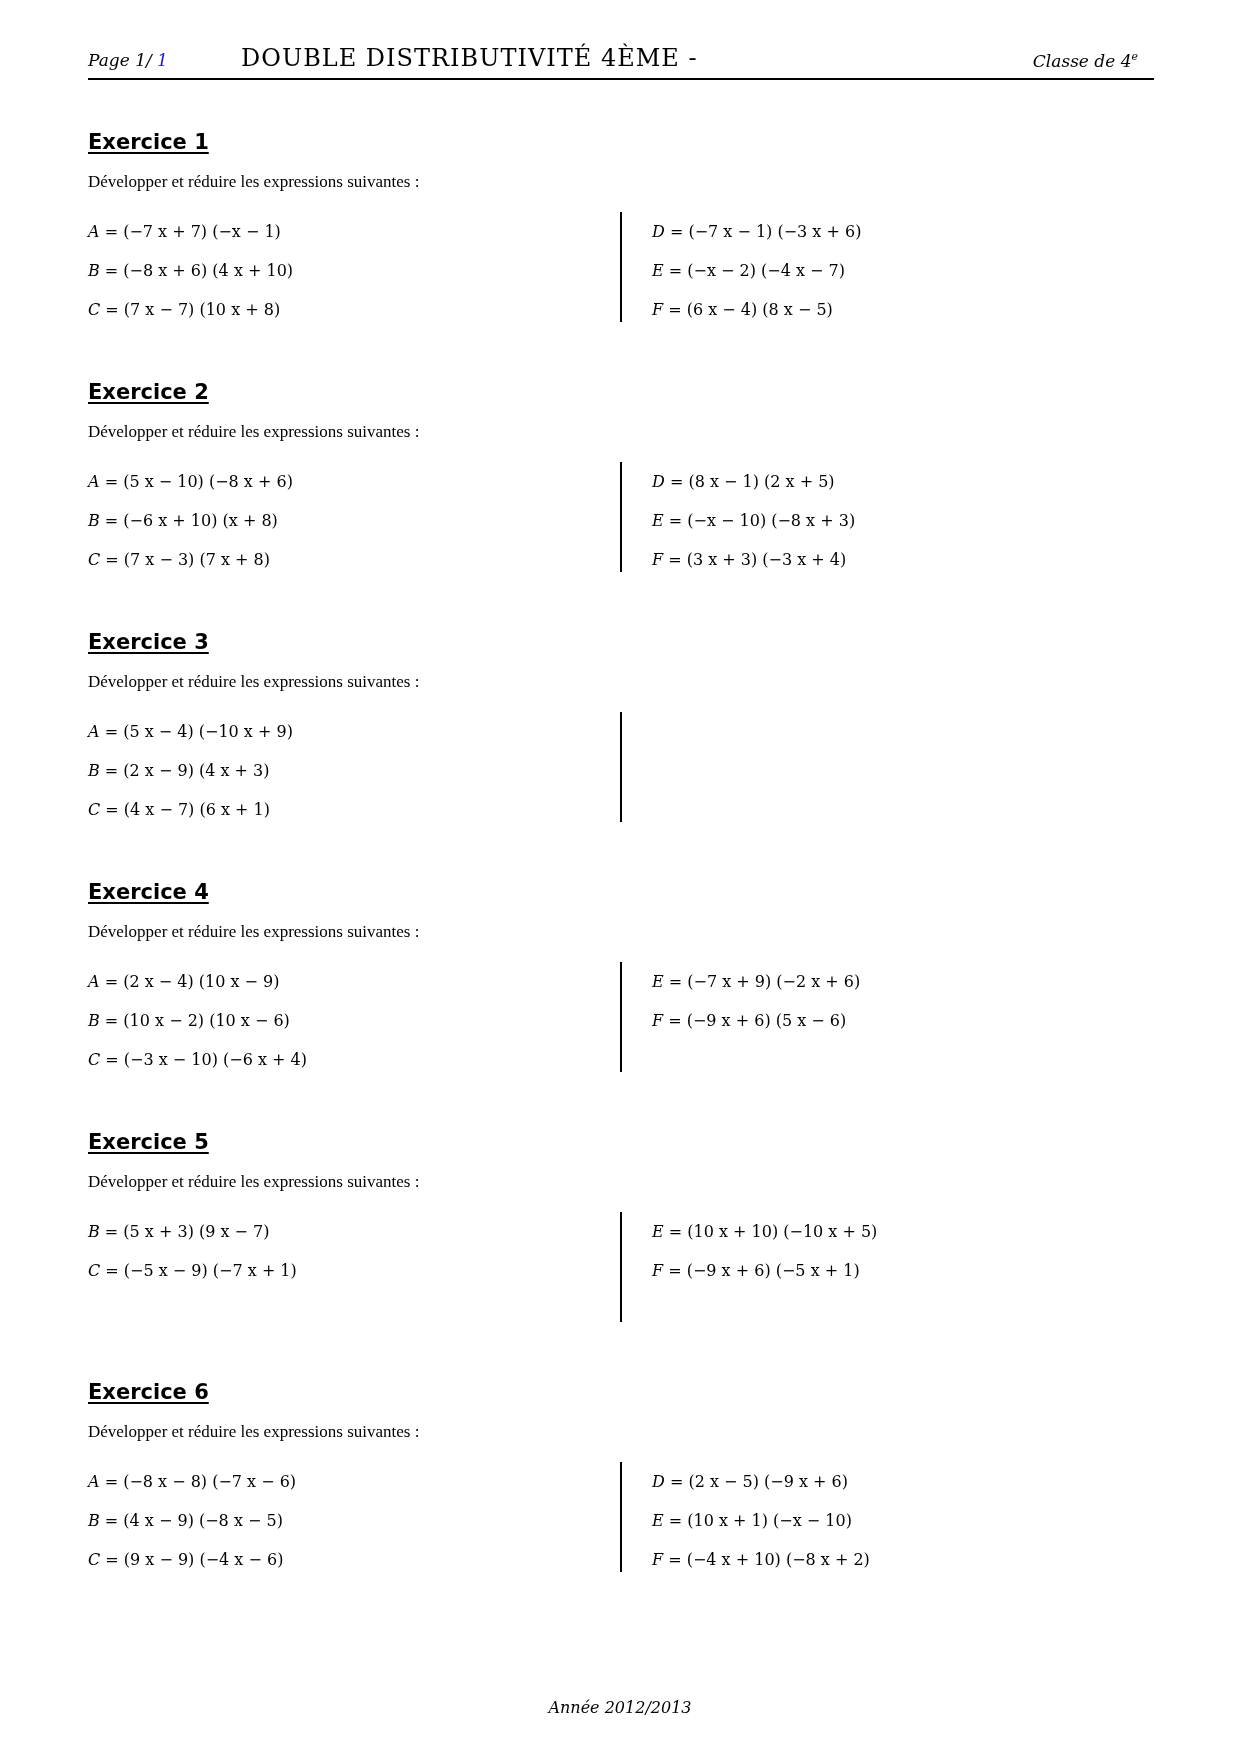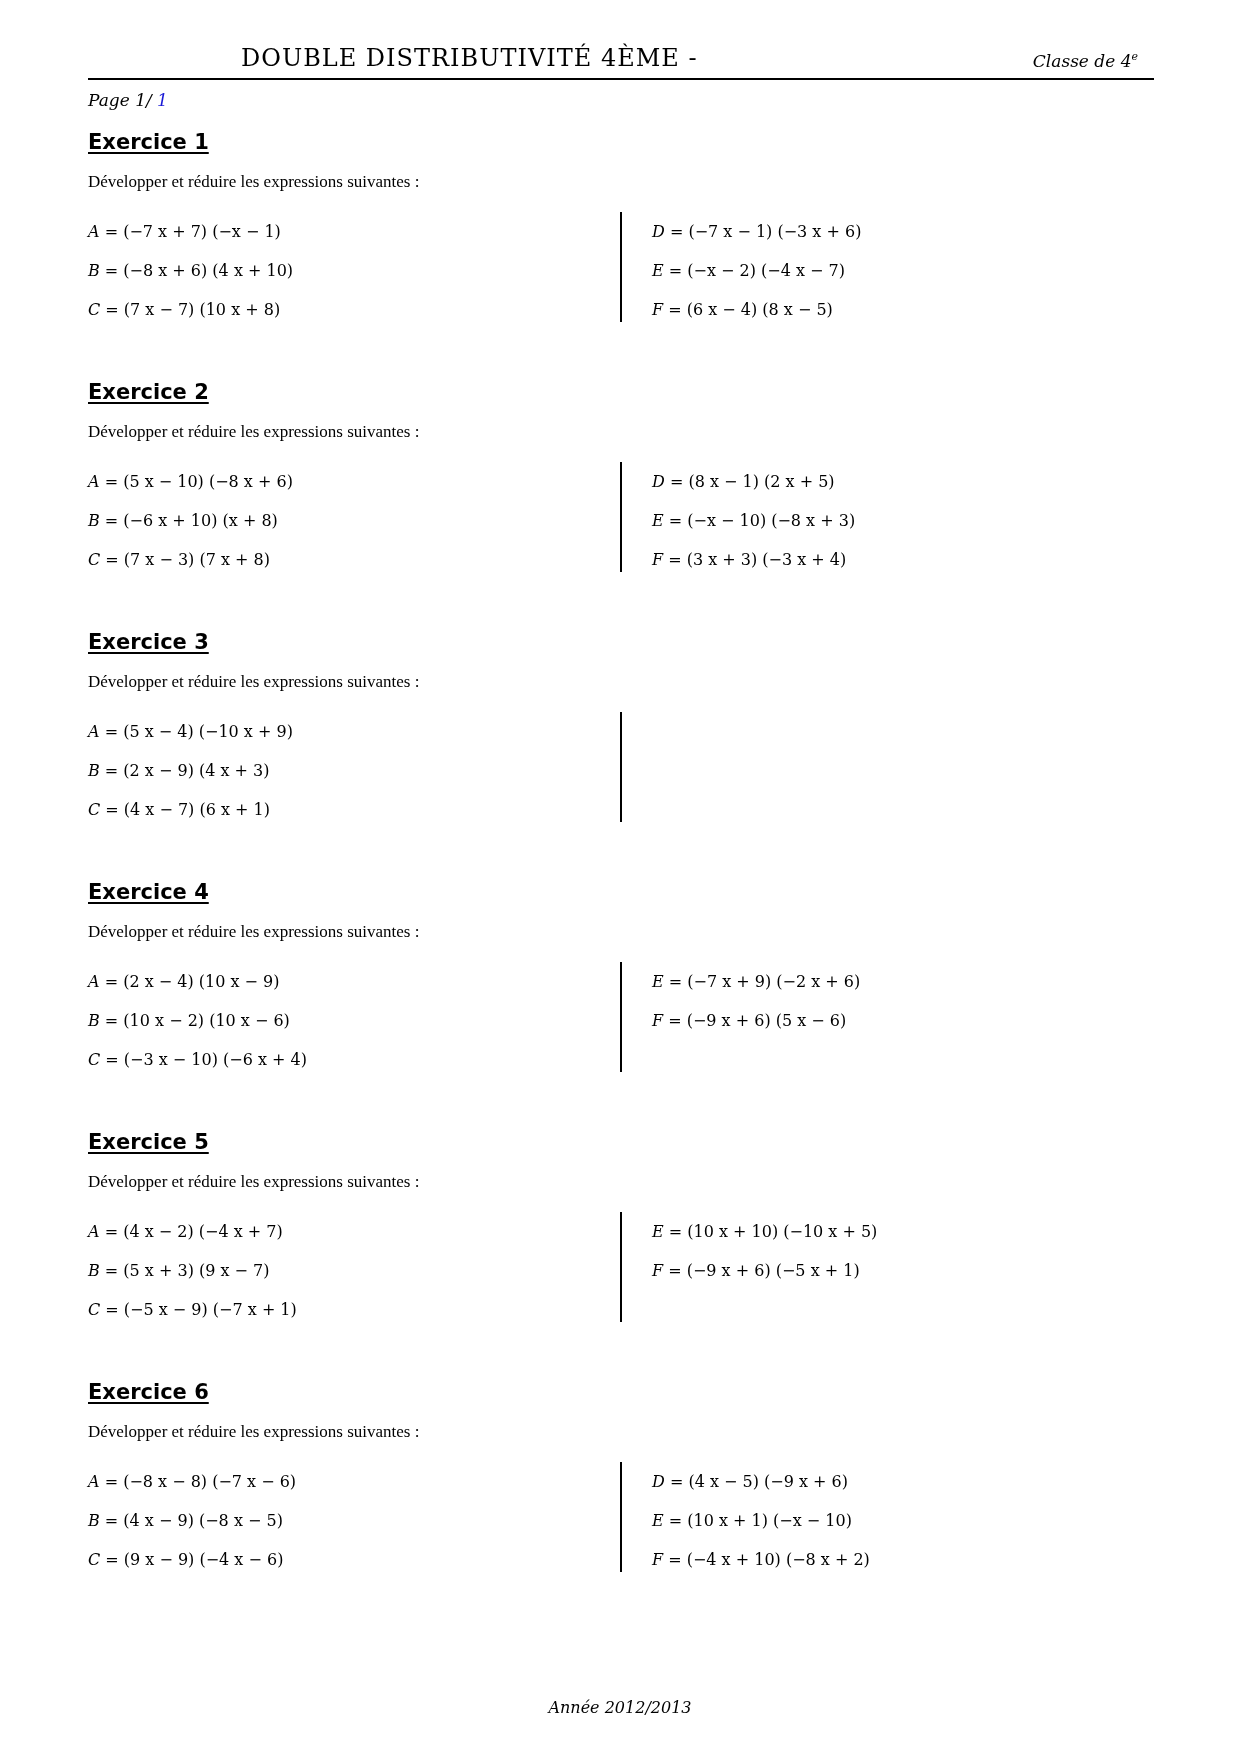--- a/index.html
+++ b/index.html
@@ -1,20 +1,20 @@
 <!DOCTYPE html>
 <html><head>
 <meta charset="utf-8">
 <style>
   html, body { margin: 0; padding: 0; background: #ffffff; }
   body { width: 1240px; height: 1754px; position: relative; overflow: hidden; color: #000; }
   .page { position: absolute; left: 0; top: 0; width: 1240px; height: 1754px; }
 
   .header { position: absolute; left: 88px; top: 40px; width: 1066px; height: 38px; border-bottom: 2px solid #000; }
-  .hdr-page { position: absolute; left: 0; top: 10px; font-family: "DejaVu Serif", serif; font-style: italic; font-size: 17px; margin-top: 40px; }
+  .hdr-page { position: absolute; left: 0; top: 10px; font-family: "DejaVu Serif", serif; font-style: italic; font-size: 17px; }
   .hdr-page .link { color: #1a1ad6; }
   .hdr-title { position: absolute; left: 153px; top: 4px; font-family: "DejaVu Serif", serif; font-size: 24px; letter-spacing: 1px; }
   .hdr-class { position: absolute; right: 16px; top: 10px; font-family: "DejaVu Serif", serif; font-style: italic; font-size: 17px; }
   .hdr-class sup { font-size: 11px; }
 
   .exercise { position: absolute; left: 88px; width: 1066px; height: 250px; }
   .ex-title { position: absolute; left: 0; top: 0; font-family: "DejaVu Sans", sans-serif; font-weight: bold; font-size: 21px; text-decoration: underline; text-underline-offset: 3px; text-decoration-thickness: 2px; }
   .ex-instr { position: absolute; left: 0; top: 42px; font-family: Liberation Serif, serif; font-size: 17px; }
   .col { position: absolute; top: 82px; }
   .col.left { left: 0; }
@@ -91,41 +91,40 @@
     <div class="col right">
       <div class="expr"><span class="var">E</span><span> = (−7 x + 9) (−2 x + 6)</span></div>
       <div class="expr"><span class="var">F</span><span> = (−9 x + 6) (5 x − 6)</span></div>
     </div>
   </div>
 
   <div class="exercise" style="top:1130px">
     <div class="ex-title">Exercice 5</div>
     <div class="ex-instr">Développer et réduire les expressions suivantes :</div>
     <div class="col left">
-      <div class="expr"><span class="var">A</span><span> = (4 x − 2) (−4 x + 7)</span></div>
       <div class="expr"><span class="var">B</span><span> = (5 x + 3) (9 x − 7)</span></div>
       <div class="expr"><span class="var">C</span><span> = (−5 x − 9) (−7 x + 1)</span></div>
     </div>
     <div class="divider"></div>
     <div class="col right">
       <div class="expr"><span class="var">E</span><span> = (10 x + 10) (−10 x + 5)</span></div>
       <div class="expr"><span class="var">F</span><span> = (−9 x + 6) (−5 x + 1)</span></div>
     </div>
   </div>
 
   <div class="exercise" style="top:1380px">
     <div class="ex-title">Exercice 6</div>
     <div class="ex-instr">Développer et réduire les expressions suivantes :</div>
     <div class="col left">
       <div class="expr"><span class="var">A</span><span> = (−8 x − 8) (−7 x − 6)</span></div>
       <div class="expr"><span class="var">B</span><span> = (4 x − 9) (−8 x − 5)</span></div>
       <div class="expr"><span class="var">C</span><span> = (9 x − 9) (−4 x − 6)</span></div>
     </div>
     <div class="divider"></div>
     <div class="col right">
-      <div class="expr"><span class="var">D</span><span> = (4 x − 5) (−9 x + 6)</span></div>
+      <div class="expr"><span class="var">D</span><span> = (2 x − 5) (−9 x + 6)</span></div>
       <div class="expr"><span class="var">E</span><span> = (10 x + 1) (−x − 10)</span></div>
       <div class="expr"><span class="var">F</span><span> = (−4 x + 10) (−8 x + 2)</span></div>
     </div>
   </div>
 
   <div class="footer">Année 2012/2013</div>
 </div>
 
 </body></html>

